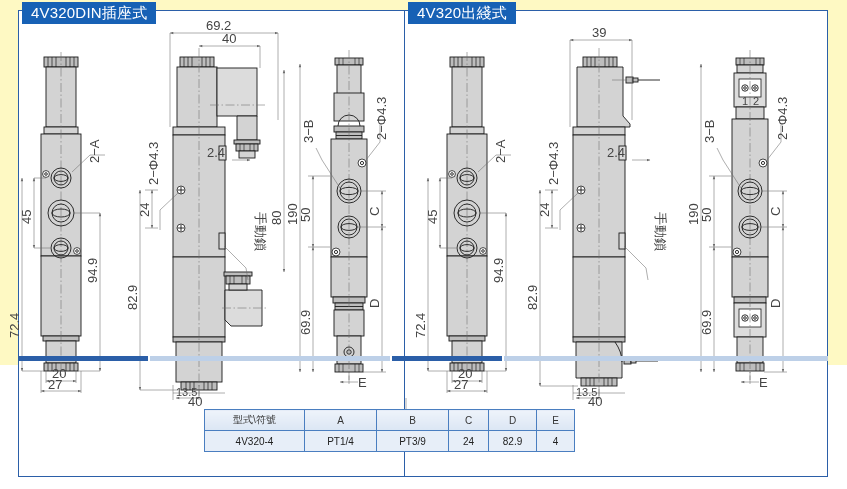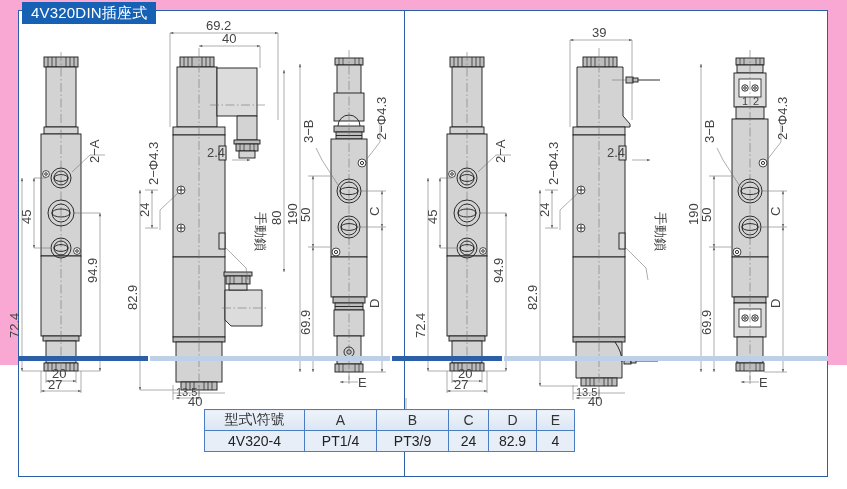--- a/index.html
+++ b/index.html
@@ -1,20 +1,20 @@
 <!DOCTYPE html>
 <html><head>
 <meta charset="utf-8">
 <style>
   html,body{margin:0;padding:0;background:#ffffff;}
   body{
     font-family:"Liberation Sans","DejaVu Sans",sans-serif;
     width:847px;height:489px;overflow:hidden;position:relative;
   }
-  #root{position:relative;width:847px;height:365px;background:#f9a8d4;}
+  #root{position:relative;width:847px;height:365px;background:#fef9c3;}
 
   
   .frame{
     position:absolute;left:18px;top:10px;width:810px;height:467px;
     border:1px solid #2b5fa8;box-sizing:border-box;background:#fff;
   }
   .vdivider{
     position:absolute;left:404px;top:10px;width:1px;height:467px;background:#2b5fa8;
   }
   
@@ -32,21 +32,21 @@
   }
   .tab.left{left:22px;}
   .tab.right{left:408px;}
 
   
   .canvas{position:absolute;left:0;top:0;width:847px;height:489px;pointer-events:none;}
 
   
   .spec-table{
     position:absolute;left:204px;top:409px;border-collapse:collapse;
-    font-size:14px;color:#222;
+    font-size:10px;color:#222;
   }
   .spec-table td,.spec-table th{
     border:1px solid #4a7ec0;text-align:center;font-weight:normal;
     padding:1px 4px;height:21px;box-sizing:border-box;
     font-family:"Liberation Sans","DejaVu Sans",sans-serif;
   }
   .spec-table thead td{
     background:linear-gradient(to bottom,#eef3fa,#dbe6f4);
     color:#333;
   }
@@ -61,20 +61,21 @@
 </style>
 </head>
 <body>
 
 <div id="root">
 
   <div class="frame"></div>
   <div class="vdivider"></div>
 
   <div class="tab left">4V320DIN插座式</div>
+  <div class="tab right">4V320出綫式</div>
 
   <svg class="canvas" viewBox="0 0 847 489" xmlns="http://www.w3.org/2000/svg">
     <defs>
       <style>
         .ln{stroke:#1a1a1a;stroke-width:.9;fill:none;}
         .lnT{stroke:#1a1a1a;stroke-width:.6;fill:none;}
         .body{fill:#d3d3d3;stroke:#1a1a1a;stroke-width:.9;}
         .bodyL{fill:#dcdcdc;stroke:#1a1a1a;stroke-width:.9;}
         .bodyD{fill:#bdbdbd;stroke:#1a1a1a;stroke-width:.9;}
         .dim{stroke:#6a6a6a;stroke-width:.55;fill:none;}

